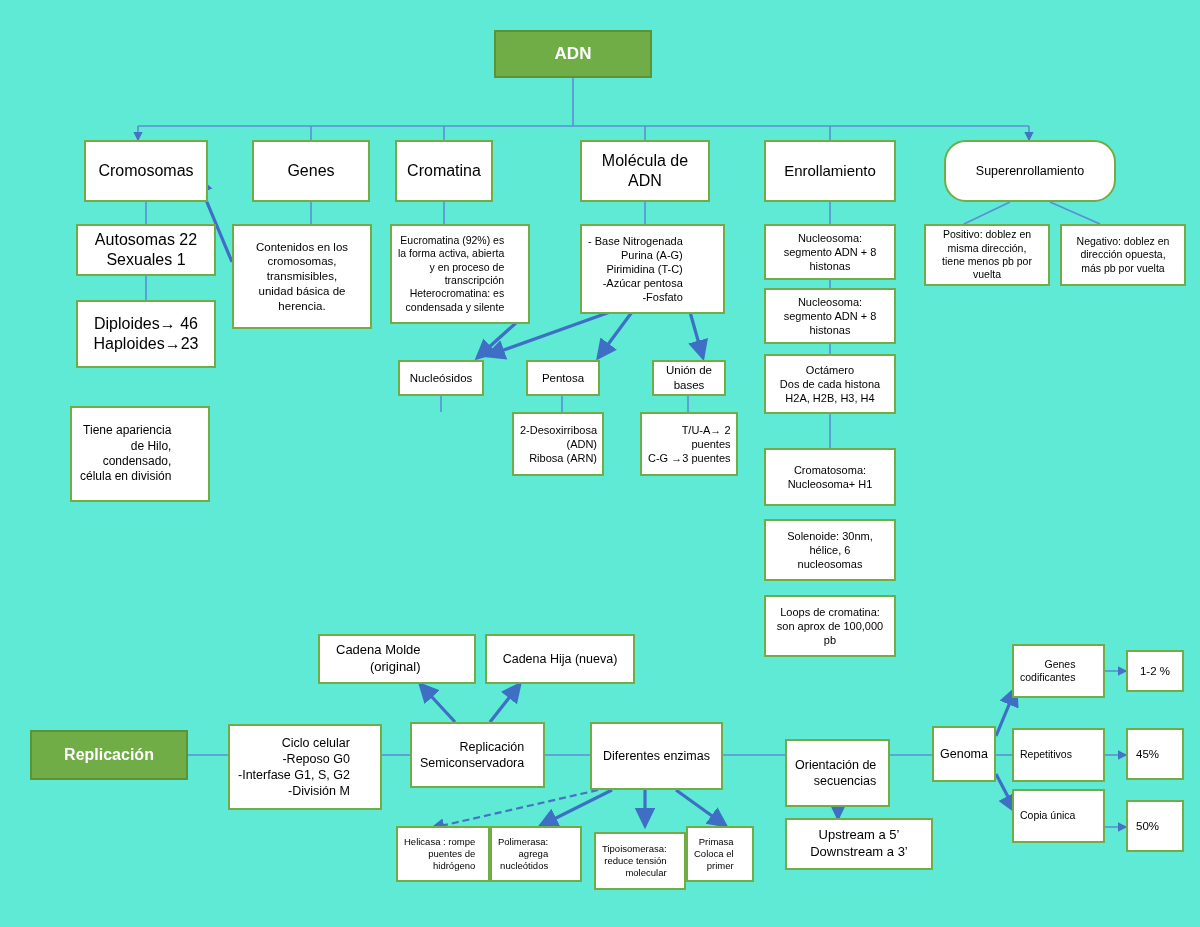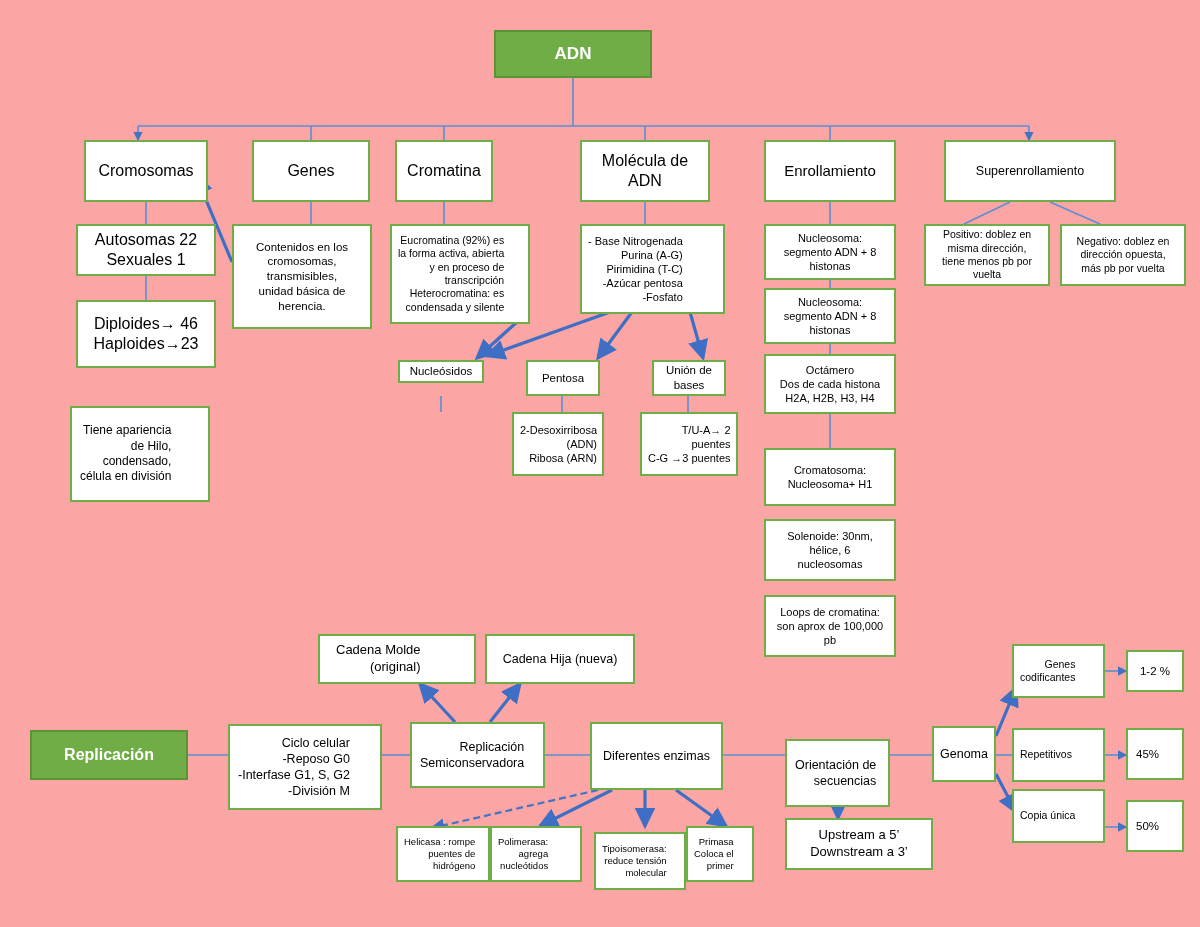--- a/index.html
+++ b/index.html
@@ -1,17 +1,17 @@
 <!DOCTYPE html>
 <html><head>
 <meta charset="utf-8">
 <style>
   html,body{margin:0;padding:0;background:#ffffff;}
   body{font-family:"Liberation Sans", sans-serif;}
-  #canvas{position:relative;width:1200px;height:927px;background:#fca5a5;overflow:hidden;}
+  #canvas{position:relative;width:1200px;height:927px;background:#5eead4;overflow:hidden;}
   .box{
     position:absolute;
     box-sizing:border-box;
     border:2px solid #70AD47;
     background:#ffffff;
     color:#000000;
     display:flex;
     align-items:center;
     justify-content:center;
     text-align:center;
@@ -145,21 +145,21 @@
 
   <div class="box" style="left:580px;top:140px;width:130px;height:62px;font-size:16px;">Molécula de
 ADN</div>
 
   <div class="box left" style="left:580px;top:224px;width:145px;height:90px;font-size:11px;padding-left:6px;">- Base Nitrogenada
             Purina (A-G)
             Pirimidina (T-C)
 -Azúcar pentosa
 -Fosfato</div>
 
-  <div class="box" style="left:398px;top:360px;width:86px;height:23px;font-size:11.5px;">Nucleósidos</div>
+  <div class="box" style="left:398px;top:360px;width:86px;height:36px;font-size:11.5px;">Nucleósidos</div>
 
 
   <div class="box" style="left:526px;top:360px;width:74px;height:36px;font-size:11.5px;">Pentosa</div>
 
   <div class="box left" style="left:512px;top:412px;width:92px;height:64px;font-size:11px;padding-left:6px;">2-Desoxirribosa
 (ADN)
 Ribosa (ARN)</div>
 
   <div class="box" style="left:652px;top:360px;width:74px;height:36px;font-size:11.5px;">Unión de
 bases</div>
@@ -186,21 +186,21 @@
 Nucleosoma+ H1</div>
 
   <div class="box" style="left:764px;top:519px;width:132px;height:62px;font-size:11px;">Solenoide: 30nm,
 hélice, 6
 nucleosomas</div>
 
   <div class="box" style="left:764px;top:595px;width:132px;height:62px;font-size:11px;">Loops de cromatina:
 son aprox de 100,000
 pb</div>
 
-  <div class="box" style="left:944px;top:140px;width:172px;height:62px;font-size:12.5px;">Superenrollamiento</div>
+  <div class="box" style="left:944px;top:140px;width:172px;height:62px;font-size:12.5px;border-radius:22px;">Superenrollamiento</div>
 
   <div class="box" style="left:924px;top:224px;width:126px;height:62px;font-size:10.5px;">Positivo: doblez en
 misma dirección,
 tiene menos pb por
 vuelta</div>
 
   <div class="box" style="left:1060px;top:224px;width:126px;height:62px;font-size:10.5px;">Negativo: doblez en
 dirección opuesta,
 más pb por vuelta</div>
 

